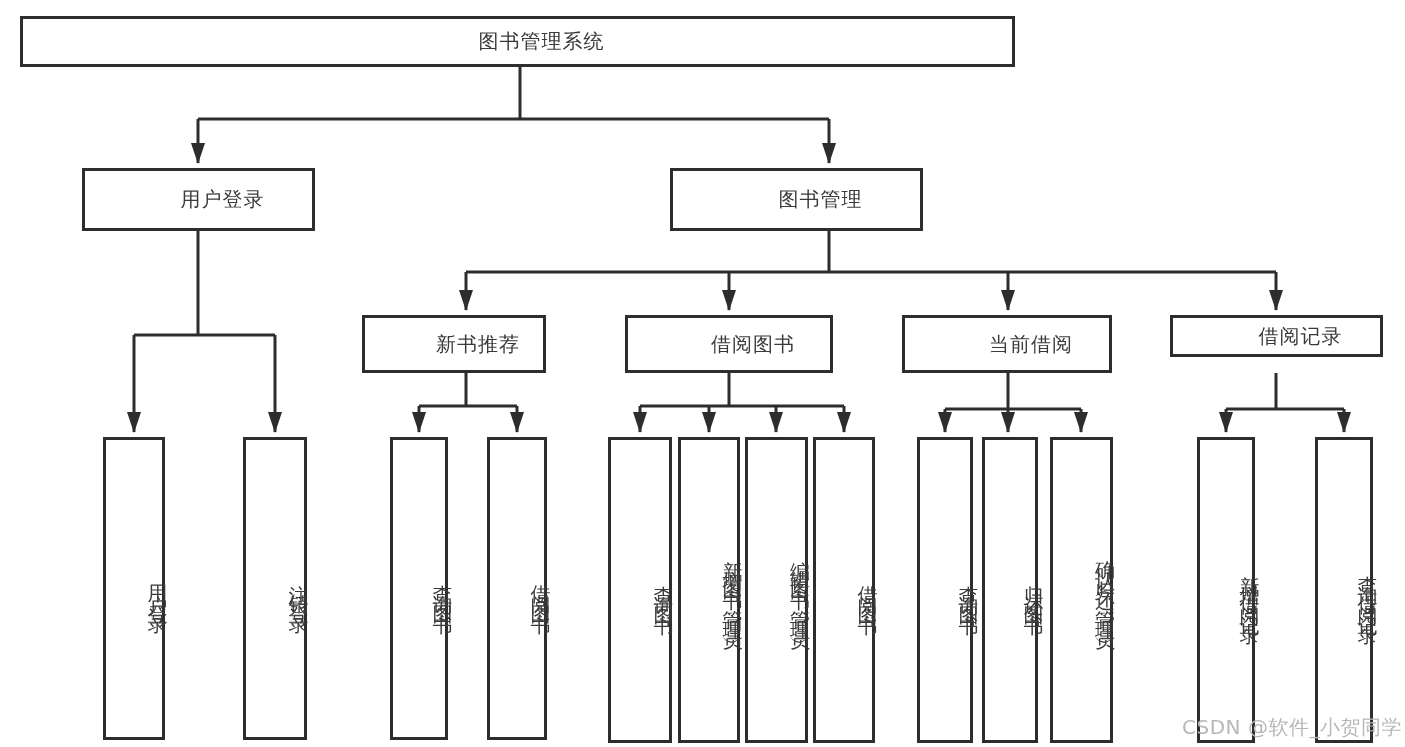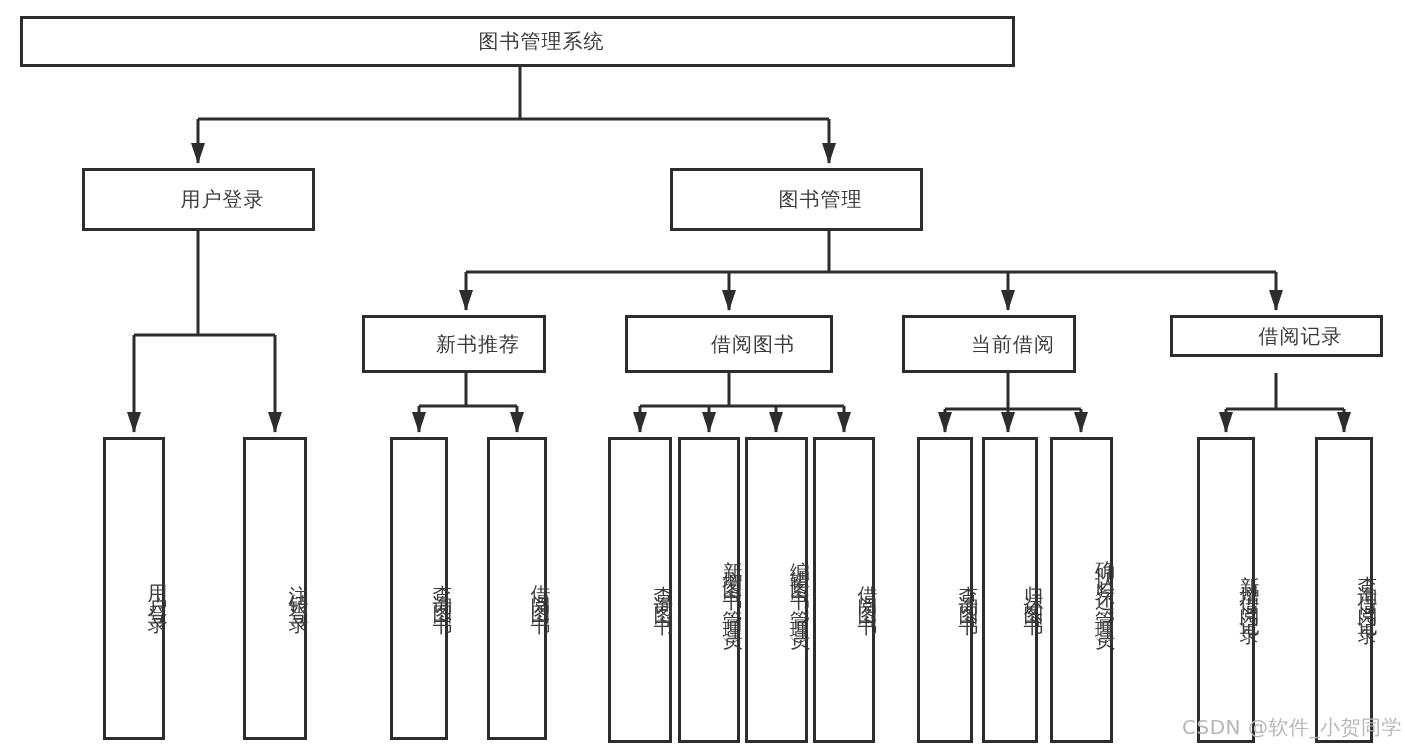--- a/index.html
+++ b/index.html
@@ -84,21 +84,21 @@
     </g>
   </svg>
 
   <div class="hbox" style="left:20px;top:16px;width:995px;height:51px">图书管理系统</div>
 
   <div class="hbox" style="left:82px;top:168px;width:233px;height:63px">用户登录</div>
   <div class="hbox" style="left:670px;top:168px;width:253px;height:63px">图书管理</div>
 
   <div class="hbox" style="left:362px;top:315px;width:184px;height:58px">新书推荐</div>
   <div class="hbox" style="left:625px;top:315px;width:208px;height:58px">借阅图书</div>
-  <div class="hbox" style="left:902px;top:315px;width:174px;height:58px">当前借阅</div>
+  <div class="hbox" style="left:902px;top:315px;width:210px;height:58px">当前借阅</div>
   <div class="hbox" style="left:1170px;top:315px;width:213px;height:42px">借阅记录</div>
 
   <div class="vbox" style="left:103px;top:437px;width:62px;height:303px">
     <span class="vtext">用户登录</span>
   </div>
   <div class="vbox" style="left:243px;top:437px;width:64px;height:303px">
     <span class="vtext">注销登录</span>
   </div>
 
   <div class="vbox" style="left:390px;top:437px;width:58px;height:303px">

